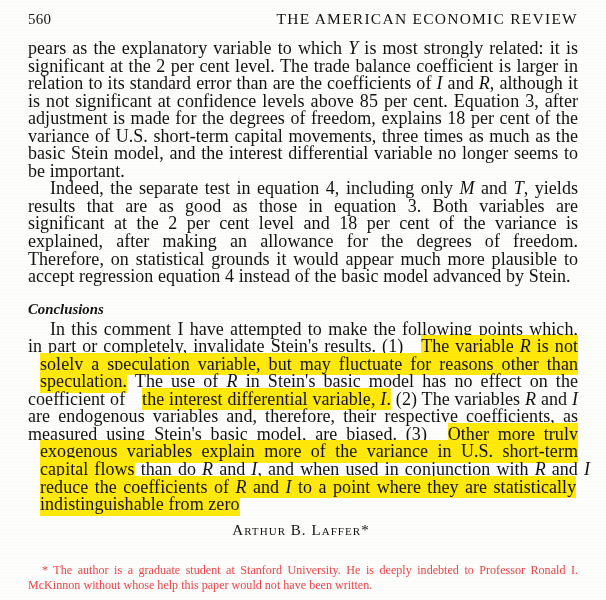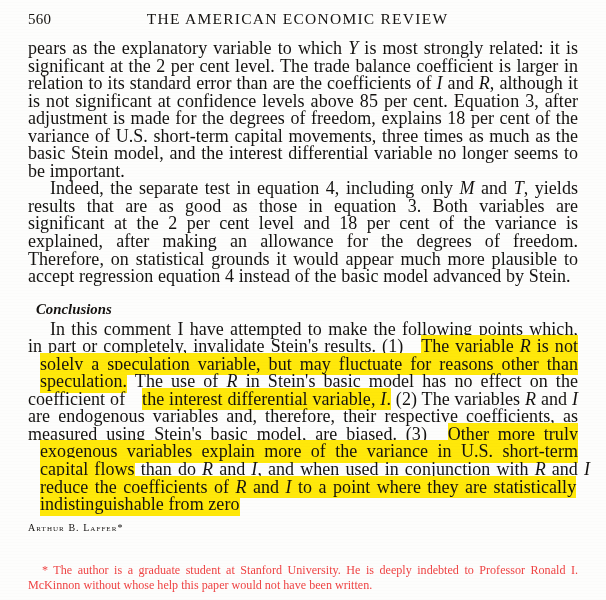--- a/index.html
+++ b/index.html
@@ -34,21 +34,21 @@
     align-items: baseline;
   }
   .folio {
     font-size: 15px;
     letter-spacing: 0.2px;
     color: #151310;
     flex: 0 0 auto;
   }
   .journal-title {
     flex: 1 1 auto;
-    text-align: center;
+    text-align: right;
     font-size: 15.5px;
     letter-spacing: 1.25px;
     color: #141210;
     margin-left: -34px;
     white-space: nowrap;
   }
   
   .column {
     position: absolute;
     top: 40px;
@@ -62,21 +62,21 @@
     text-align: justify;
     text-justify: inter-word;
     color: #141210;
     letter-spacing: 0.05px;
     word-spacing: 0.1px;
   }
   p.indent {
     text-indent: 22px;
   }
   .sec-head {
-    margin: 14px 0 3px 8px;
+    margin: 14px 0 3px 0;
     font-size: 14.8px;
     font-style: italic;
     line-height: 18px;
     color: #141210;
   }
   em.var {
     font-style: italic;
   }
   
   mark.hl {
@@ -84,22 +84,22 @@
     color: #141210;
     padding: 1px 0 1.5px 0;
     box-decoration-break: clone;
     -webkit-box-decoration-break: clone;
     border-radius: 0;
     margin-left: 12px;
   }
   
   .signature {
     margin: 8px 0 0 0;
-    text-align: left;
-    font-size: 10px;
+    text-align: center;
+    font-size: 15px;
     letter-spacing: 1.05px;
     font-variant: small-caps;
     color: #141210;
     padding-right: 4px;
   }
   
   .footnote {
     position: absolute;
     left: 28px;
     width: 550px;

